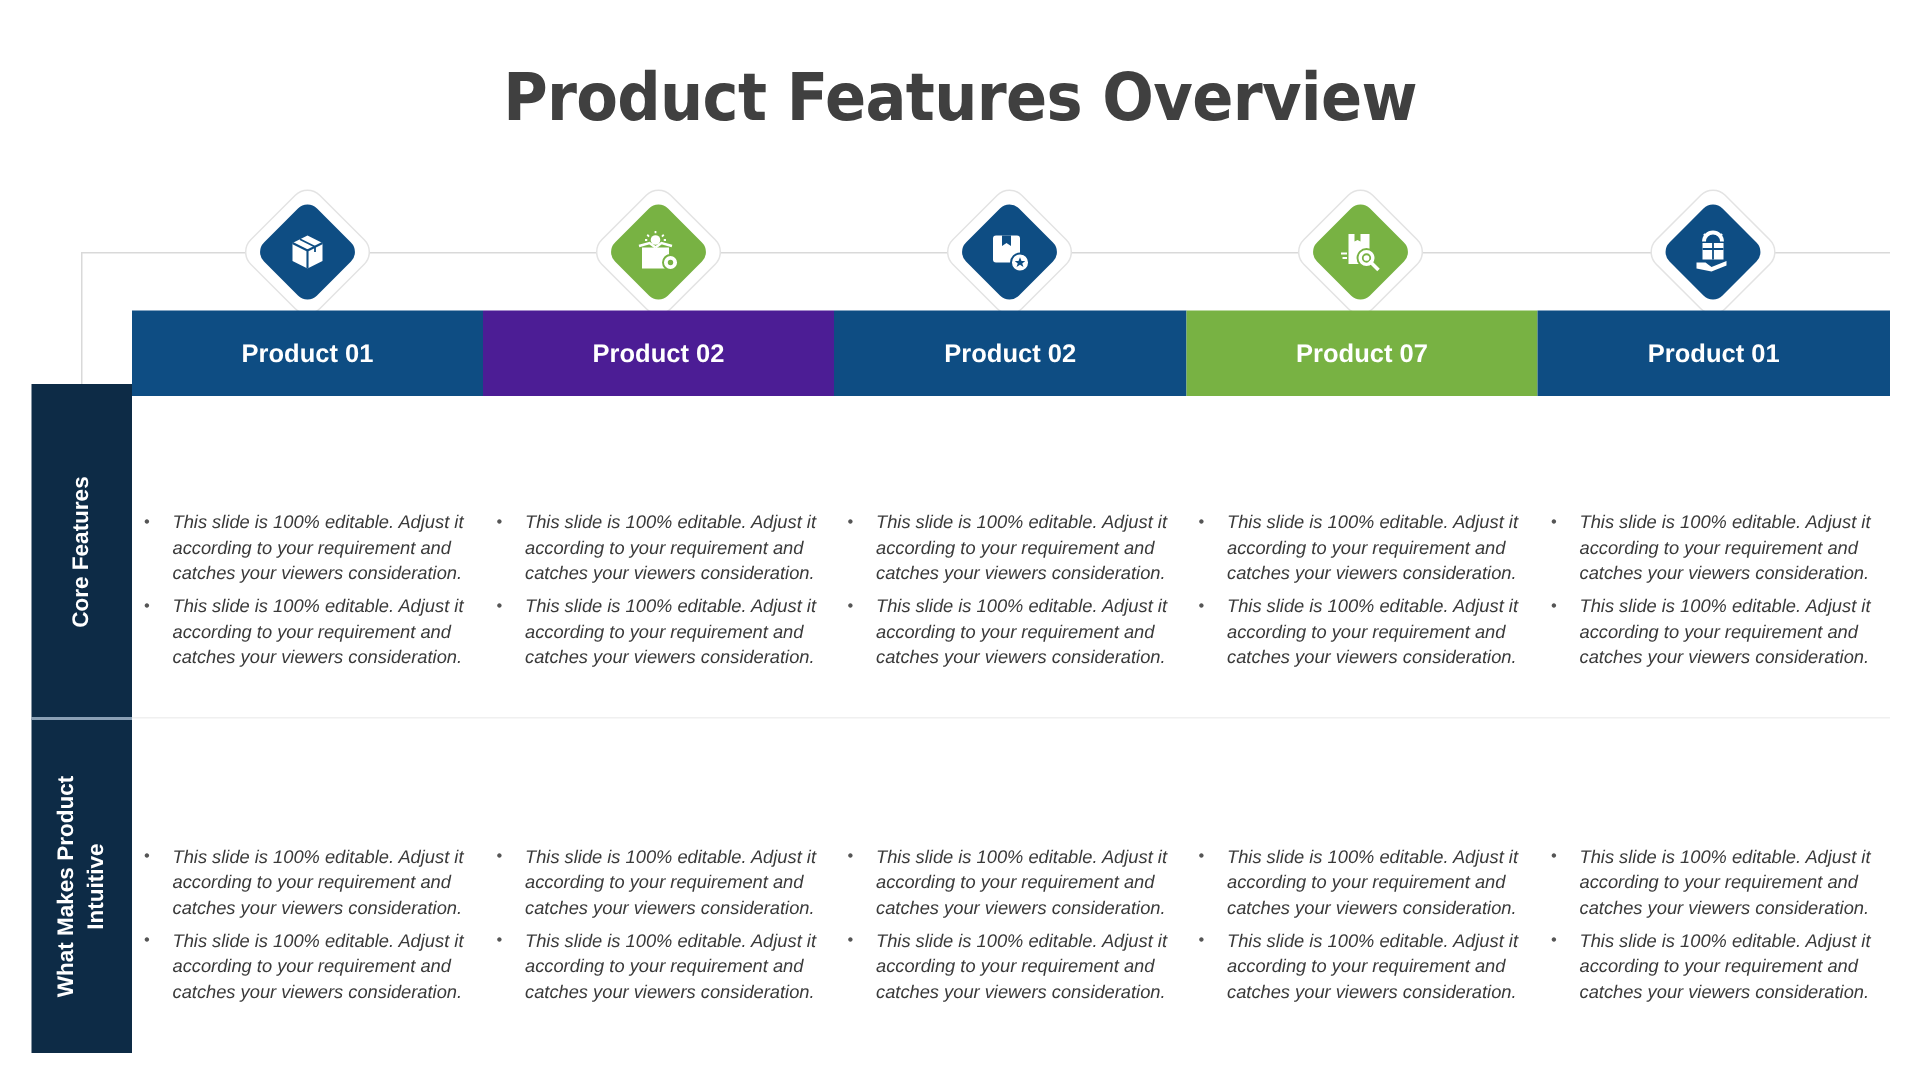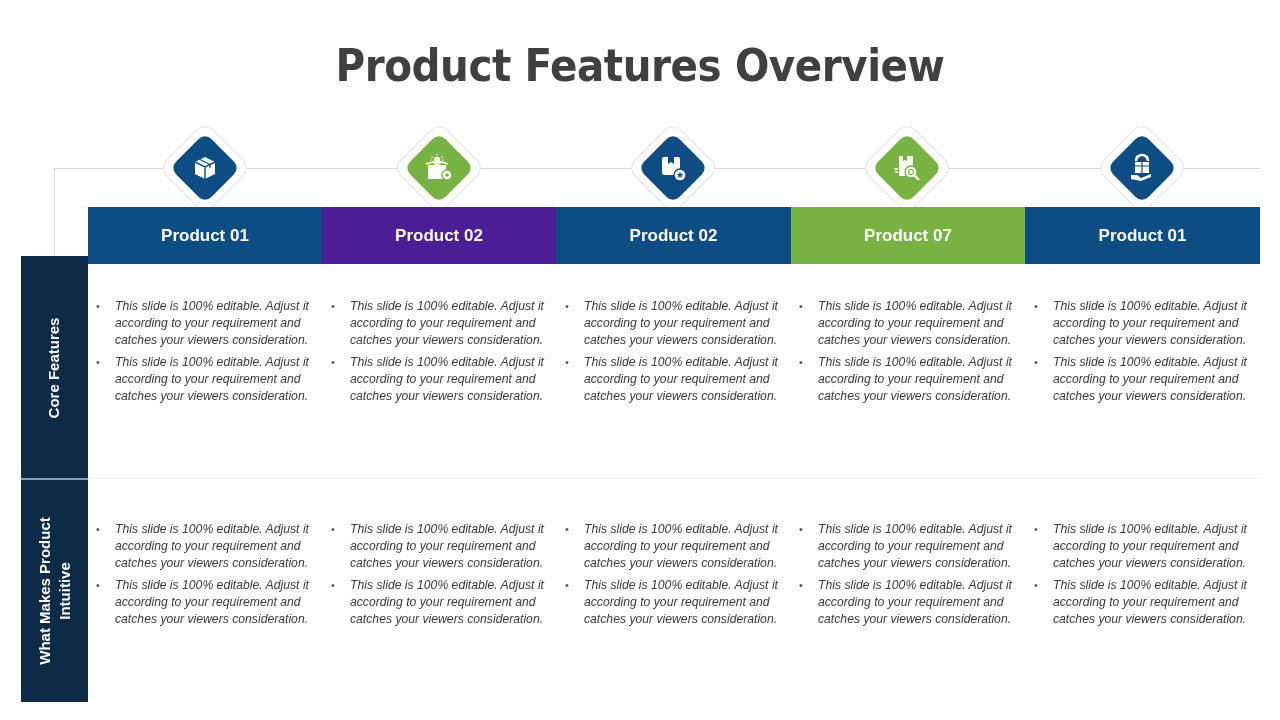--- a/index.html
+++ b/index.html
@@ -36,21 +36,21 @@
     position: absolute; left: 21px; width: 67px; background: #0d2b46;
     display: flex; align-items: center; justify-content: center;
   }
   .row-label span {
     display: block; transform: rotate(-90deg); color: #ffffff; font-weight: bold;
     font-size: 15px; text-align: center; white-space: nowrap; line-height: 20px;
   }
   .row-divider { position: absolute; left: 21px; top: 478px; width: 1239px; height: 1px; background: #f0f0f0; }
   .label-divider { position: absolute; left: 21px; top: 478px; width: 67px; height: 2px; background: #8aa0b5; }
 
-  .cell { position: absolute; width: 220px; }
+  .cell { position: absolute; width: 220px; margin-top: 42px; }
   .cell ul { list-style: none; }
   .cell li {
     position: relative; padding-left: 19px; font-style: italic; font-size: 12.2px;
     line-height: 16.9px; color: #3a3a3a; margin-bottom: 5px;
   }
   .cell li::before {
     content: "•"; position: absolute; left: 0; top: 0; font-style: normal; font-size: 11px; color: #555;
   }
 </style>
 </head>

